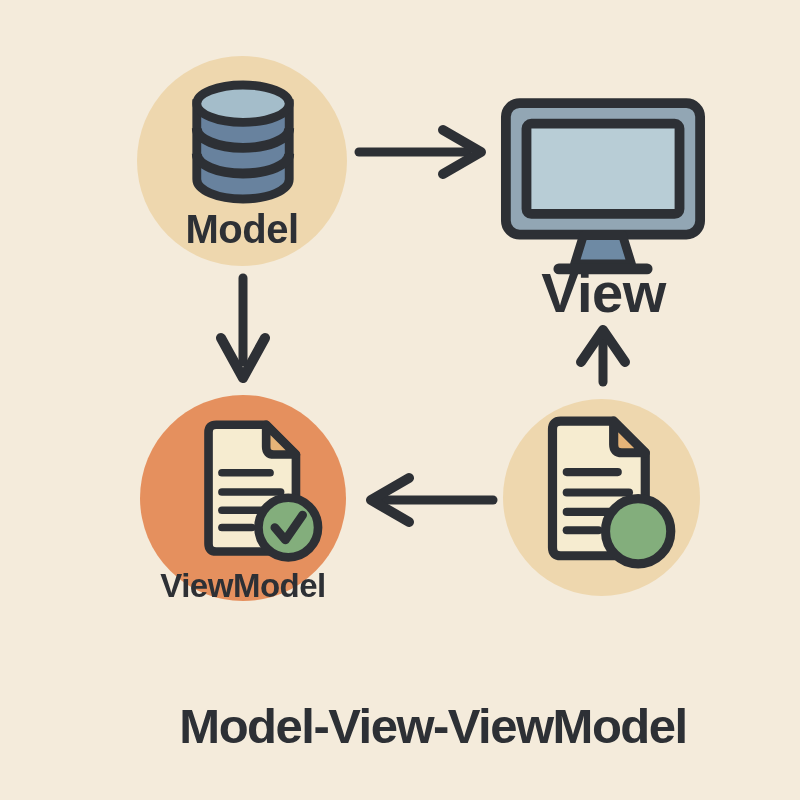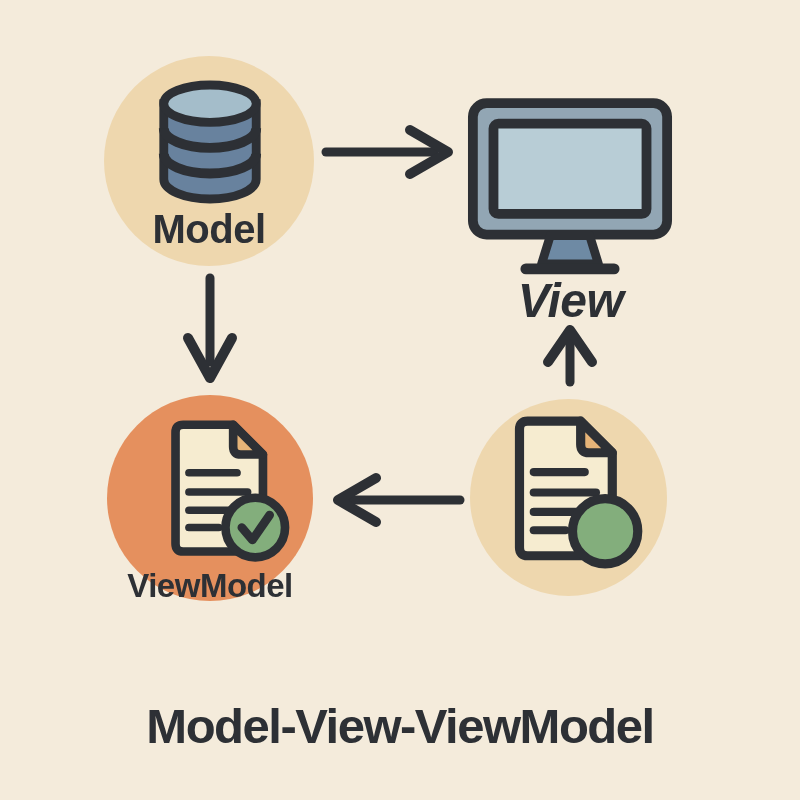--- a/index.html
+++ b/index.html
@@ -21,20 +21,21 @@
   html,body{width:800px;height:800px;}
   body{
     font-family:"Liberation Sans","DejaVu Sans",sans-serif;
     background:var(--background);
     overflow:hidden;
   }
   .canvas{
     position:relative;
     width:660px;height:800px;
     background:var(--background);
+    margin-left:33px;
   }
   .abs{position:absolute;}
   .node-circle{border-radius:50%;}
   .tan{background:var(--circle-tan);}
   .orange{background:var(--circle-orange);}
   .node-label{
     position:absolute;
     text-align:center;
     font-weight:700;
     color:var(--text-dark);
@@ -78,21 +79,21 @@
     <ellipse cx="60" cy="24" rx="47" ry="19" style="fill:var(--db-top)" class="ink" stroke-width="9"></ellipse>
   </svg>
   <div class="node-label" style="left:104px;top:209px;width:210px;font-size:40px;">Model</div>
 
   <svg class="abs" style="left:467px;top:97px;" width="206" height="178" viewBox="0 0 210 181">
     <rect x="6" y="6" width="198" height="134" rx="14" style="fill:var(--monitor-frame)" class="ink" stroke-width="10"></rect>
     <rect x="27" y="27" width="156" height="92" rx="5" style="fill:var(--monitor-screen)" class="ink" stroke-width="10"></rect>
     <path d="M85,141 L125,141 L134,170 L76,170 Z" style="fill:var(--monitor-stand)" class="ink" stroke-width="9" stroke-linejoin="round"></path>
     <line x1="60" y1="175" x2="150" y2="175" class="ink" stroke-width="11" stroke-linecap="round"></line>
   </svg>
-  <div class="node-label" style="left:468px;top:277px;width:205px;font-size:48px;font-style:italic;">View</div>
+  <div class="node-label" style="left:468px;top:265px;width:205px;font-size:56px;">View</div>
 
   <div class="abs node-circle orange" style="left:107px;top:395px;width:206px;height:206px;"></div>
   <svg class="abs" style="left:160px;top:418px;" width="130" height="147" viewBox="0 0 135 153">
     <path d="M24,7 H76 L107,38 V131 Q107,139 99,139 H24 Q16,139 16,131 V15 Q16,7 24,7 Z" style="fill:var(--doc-fill)" class="ink" stroke-width="9" stroke-linejoin="round"></path>
     <path d="M76,7 L107,38 H84 Q76,38 76,30 Z" style="fill:var(--doc-fold)" class="ink" stroke-width="9" stroke-linejoin="round"></path>
     <line x1="30" y1="57" x2="80" y2="57" class="ink" stroke-width="8" stroke-linecap="round"></line>
     <line x1="30" y1="77" x2="91" y2="77" class="ink" stroke-width="8" stroke-linecap="round"></line>
     <line x1="30" y1="96" x2="84" y2="96" class="ink" stroke-width="8" stroke-linecap="round"></line>
     <line x1="30" y1="114" x2="61" y2="114" class="ink" stroke-width="8" stroke-linecap="round"></line>
     <circle cx="99" cy="114" r="31" style="fill:var(--badge-green)" class="ink" stroke-width="9"></circle>

